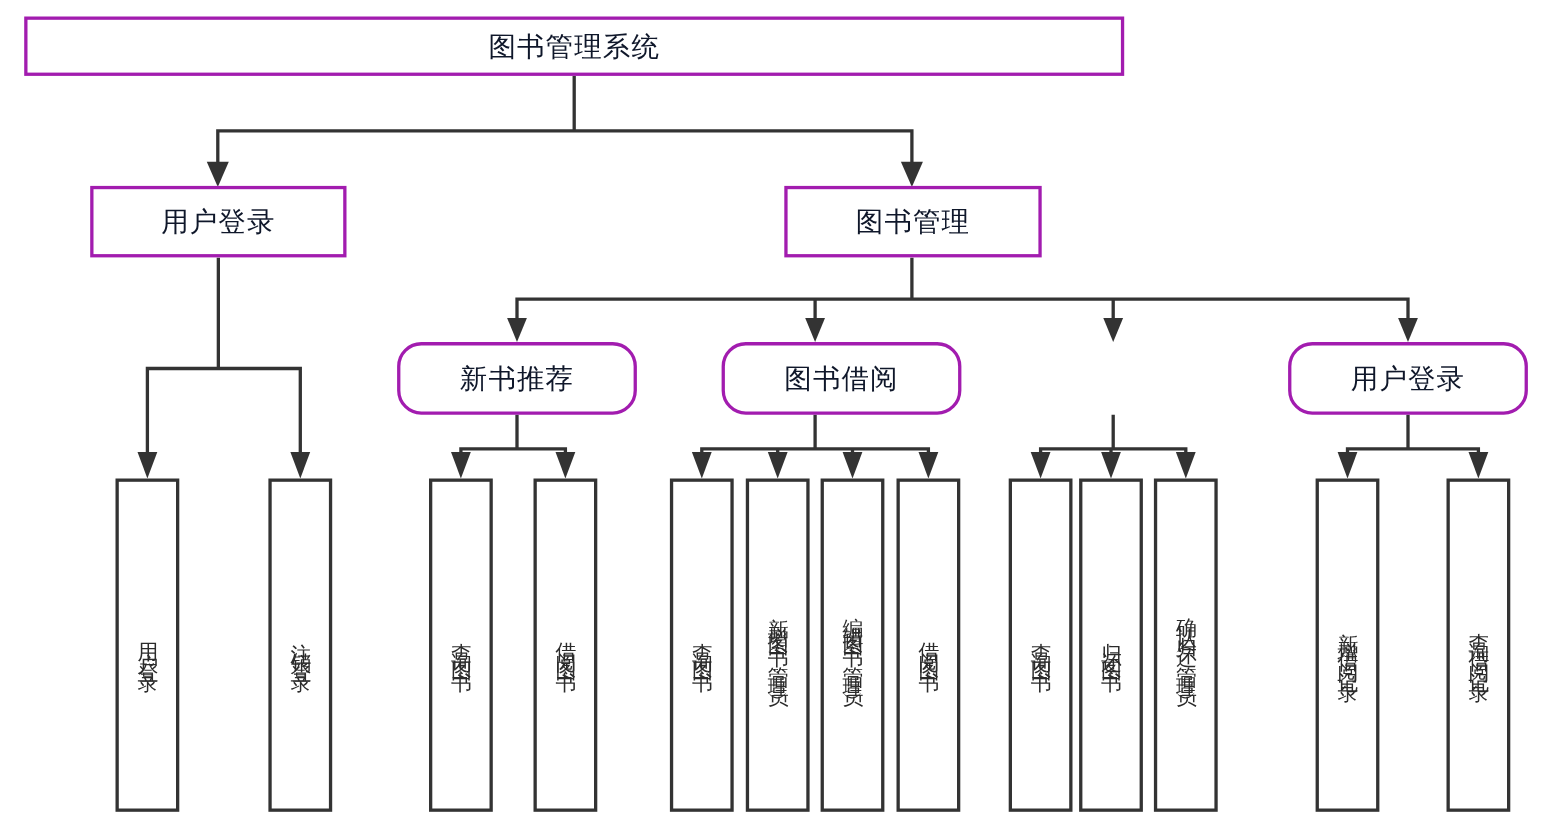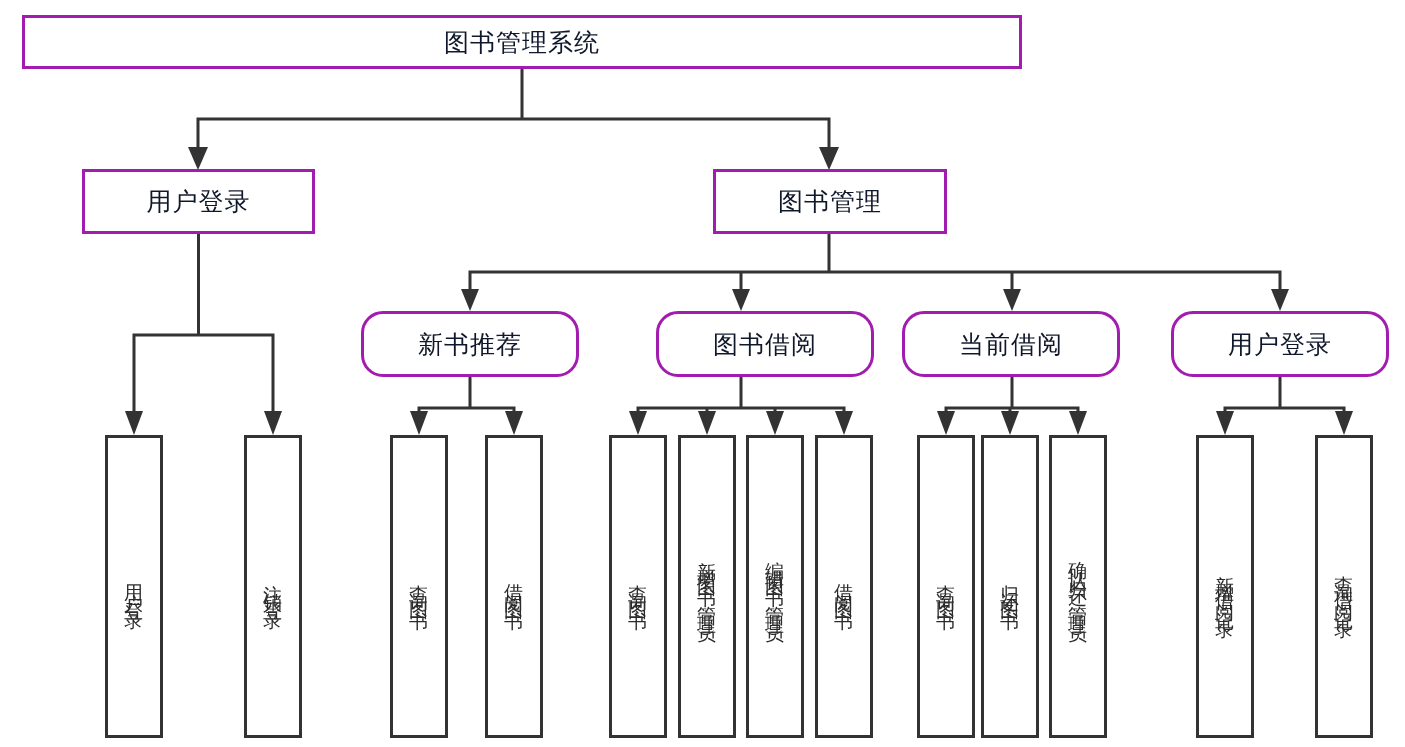--- a/index.html
+++ b/index.html
@@ -118,21 +118,20 @@
     </g>
   </svg>
 
   <div class="box root-box">图书管理系统</div>
 
   <div class="box lvl2-a">用户登录</div>
   <div class="box lvl2-b">图书管理</div>
 
   <div class="box lvl3 lvl3-a">新书推荐</div>
   <div class="box lvl3 lvl3-b">图书借阅</div>
-  <div class="box lvl3 lvl3-c">当前借阅</div>
   <div class="box lvl3 lvl3-d">用户登录</div>
 
   <div class="leaf" style="left:105px">用户登录</div>
   <div class="leaf" style="left:244px">注销登录</div>
 
   <div class="leaf" style="left:390px">查询图书</div>
   <div class="leaf" style="left:485px">借阅图书</div>
 
   <div class="leaf" style="left:609px">查询图书</div>
   <div class="leaf" style="left:678px">新增图书（管理员）</div>

